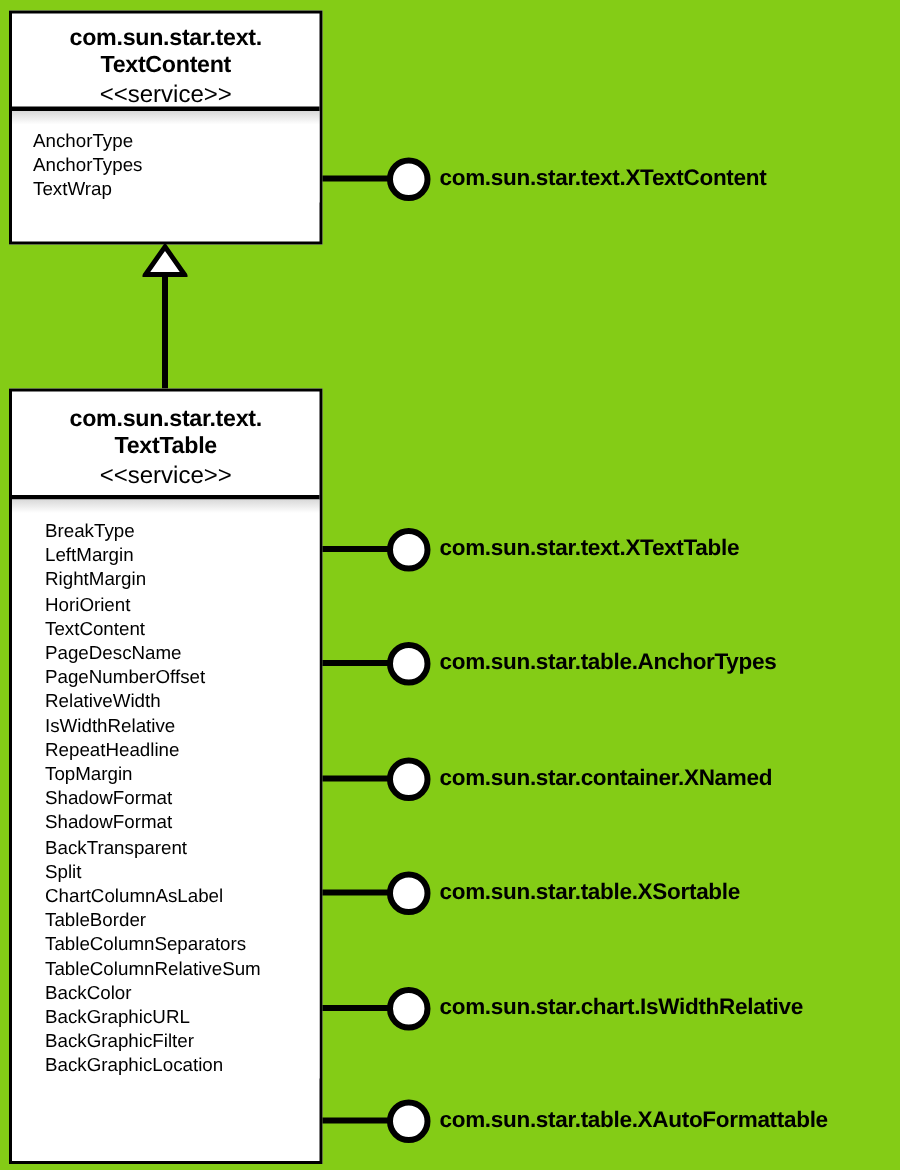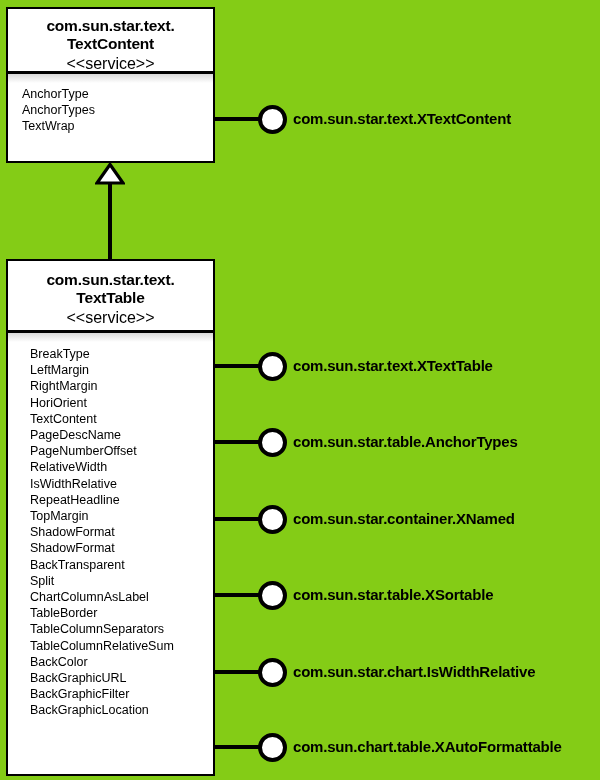--- a/index.html
+++ b/index.html
@@ -193,16 +193,16 @@
 
   <div class="connector" style="top:672px">
     <div class="lollipop-stem"></div>
     <div class="lollipop-circle"></div>
     <div class="interface-label">com.sun.star.chart.IsWidthRelative</div>
   </div>
 
   <div class="connector" style="top:747px">
     <div class="lollipop-stem"></div>
     <div class="lollipop-circle"></div>
-    <div class="interface-label">com.sun.chart.table.XAutoFormattable</div>
+    <div class="interface-label">com.sun.star.table.XAutoFormattable</div>
   </div>
 
 </div>
 
 </body></html>

